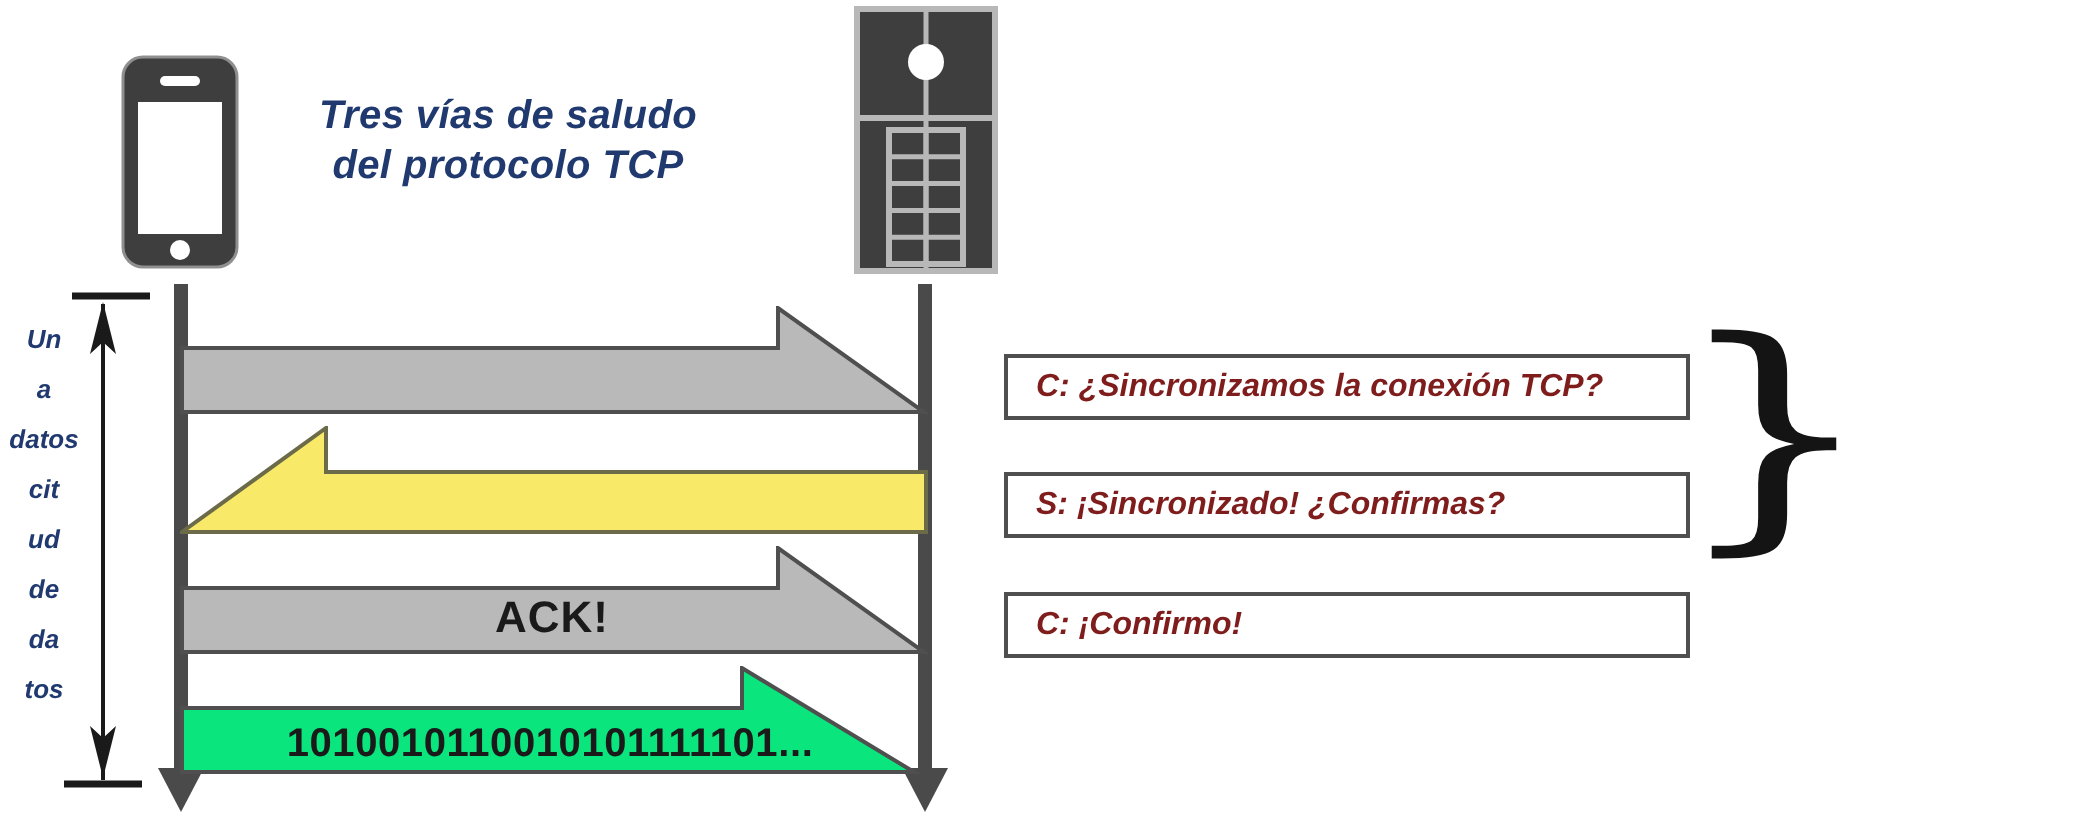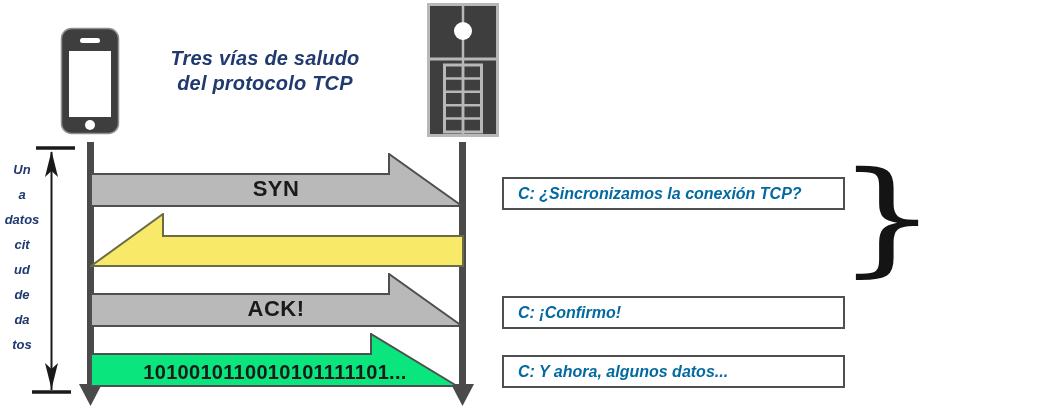--- a/index.html
+++ b/index.html
@@ -5,21 +5,21 @@
   * { margin:0; padding:0; box-sizing:border-box; }
   html,body { background:#ffffff; }
   .stage {
     position:relative; width:1041px; height:408px; background:#ffffff;
     font-family:"Liberation Sans", sans-serif; overflow:hidden;
   }
   .abs { position:absolute; }
 
   
   .title {
-    left:152px; top:46px; width:226px; text-align:center;
+    left:141px; top:46px; width:226px; text-align:center;
     color:#203a70; font-style:italic; font-weight:700; font-size:20px; line-height:25px;
     letter-spacing:0.2px;
   }
 
   
   .req-label {
     left:2px; top:157px; width:40px; text-align:center;
     color:#203a70; font-style:italic; font-weight:700; font-size:13px; line-height:25px;
   }
 
@@ -31,21 +31,21 @@
     left:90px; width:372px; text-align:center; color:#1a1a1a;
     font-weight:700; letter-spacing:0.5px;
   }
   .msg-label.big { font-size:22px; }
   .msg-label.small { font-size:20px; letter-spacing:0.3px; }
 
   
   .note-box {
     left:502px; width:343px; height:33px; background:#ffffff;
     border:2px solid #4f4f4f; display:flex; align-items:center;
-    padding-left:14px; color:#0369a1; font-style:italic; font-weight:700; font-size:16px;
+    padding-left:14px; color:#7f1d1d; font-style:italic; font-weight:700; font-size:16px;
     white-space:nowrap;
   }
 
   .brace {
     left:850px; top:162px; width:74px; height:110px;
     display:flex; align-items:center; justify-content:center;
     font-family:"DejaVu Serif", serif; font-size:124px; color:#141414;
     transform:scaleX(1.3); transform-origin:center; line-height:1;
   }
 </style>
@@ -106,41 +106,40 @@
   </svg>
 
   <div class="abs timeline" style="left:459px; top:142px; height:244px;"></div>
   <svg class="abs" style="left:451px; top:384px;" width="23" height="22" viewBox="0 0 23 22">
     <polygon points="0,0 23,0 11.5,22" fill="#4a4a4a"></polygon>
   </svg>
 
   <svg class="abs" style="left:90px; top:153px;" width="374" height="54" viewBox="0 0 374 54">
     <path d="M 1 21 H 299 V 1 L 372 53 H 1 Z" stroke-width="2" stroke="#4f4f4f" fill="#b9b9b9"></path>
   </svg>
-  <div class="abs msg-label big" style="top:176px;">SYN</div>
 
   <svg class="abs" style="left:90px; top:213px;" width="374" height="54" viewBox="0 0 374 54">
     <path d="M 373 23 H 73 V 1 L 1 53 H 373 Z" stroke-width="2" stroke="#6b6b4a" fill="#f8e968"></path>
   </svg>
 
   <svg class="abs" style="left:90px; top:273px;" width="374" height="54" viewBox="0 0 374 54">
     <path d="M 1 21 H 299 V 1 L 372 53 H 1 Z" stroke-width="2" stroke="#4f4f4f" fill="#b9b9b9"></path>
   </svg>
   <div class="abs msg-label big" style="top:296px;">ACK!</div>
 
   <svg class="abs" style="left:90px; top:333px;" width="370" height="54" viewBox="0 0 370 54">
     <path d="M 1 21 H 281 V 1 L 367 53 H 1 Z" stroke-width="2" stroke="#4f4f4f" fill="#0ae57d"></path>
   </svg>
   <div class="abs msg-label small" style="top:361px; width:370px;">1010010110010101111101...</div>
 
   <div class="abs note-box" style="top:177px;">
     <span>C: ¿Sincronizamos la conexión TCP?</span>
   </div>
+  <div class="abs note-box" style="top:236px;">
+    <span>S: ¡Sincronizado! ¿Confirmas?</span>
+  </div>
   <div class="abs note-box" style="top:296px;">
     <span>C: ¡Confirmo!</span>
-  </div>
-  <div class="abs note-box" style="top:355px;">
-    <span>C: Y ahora, algunos datos...</span>
   </div>
 
   <div class="abs brace">}</div>
 
 </div>
 
 </body></html>

